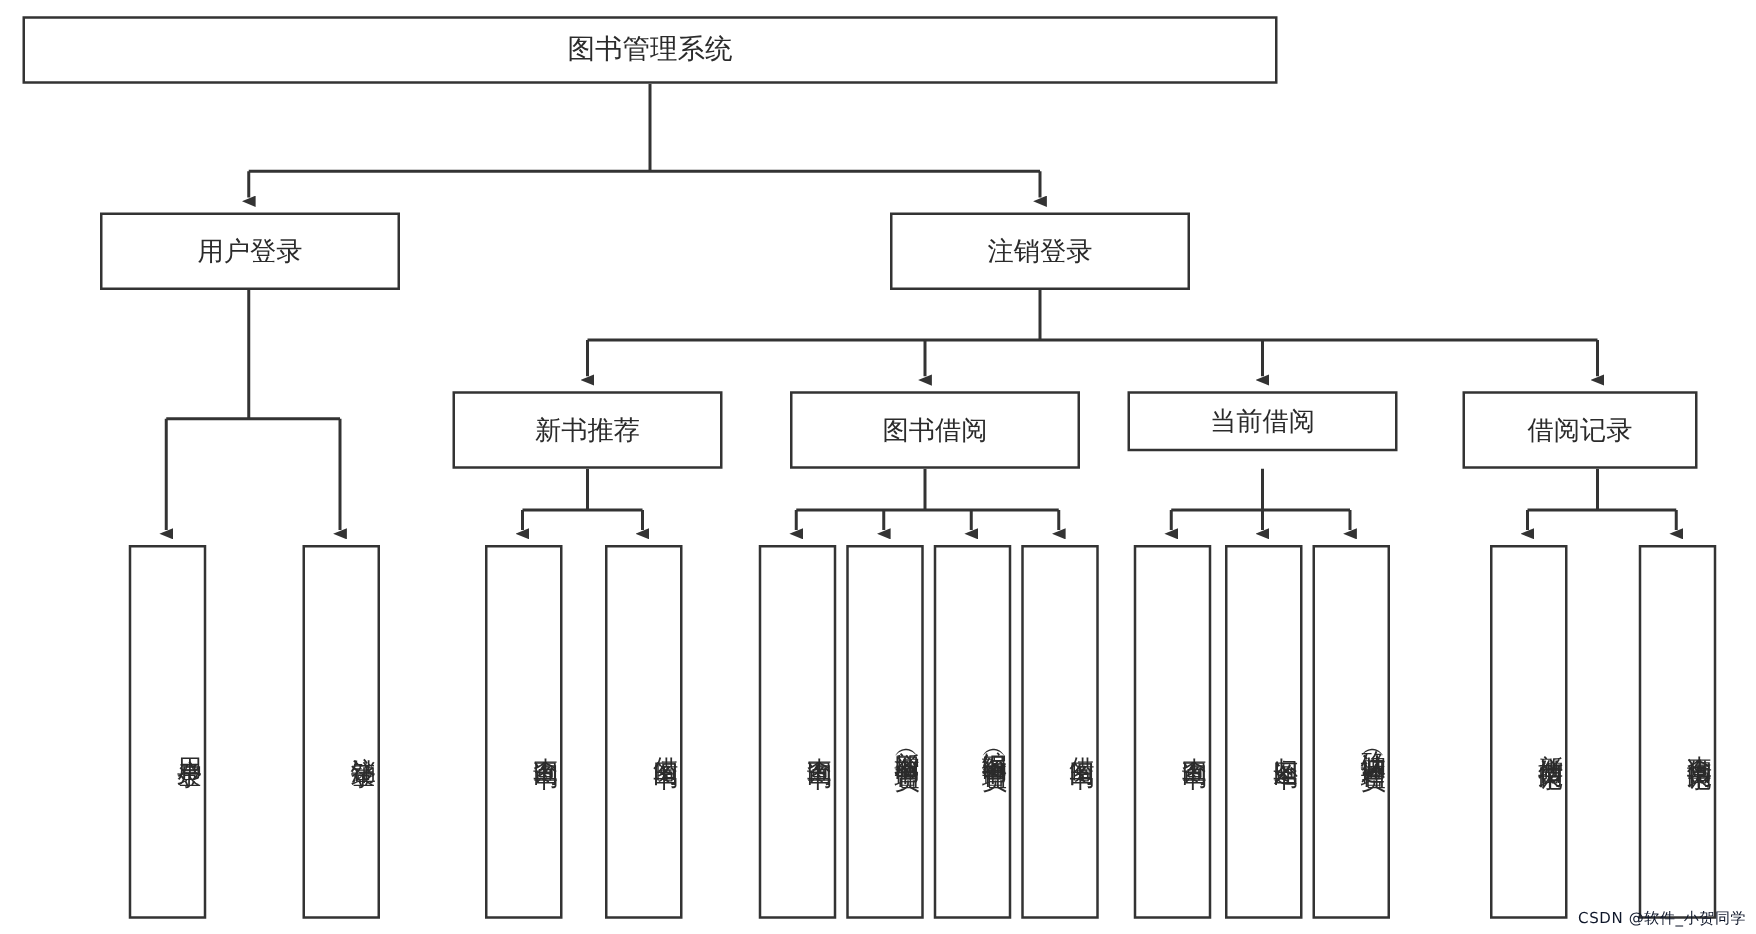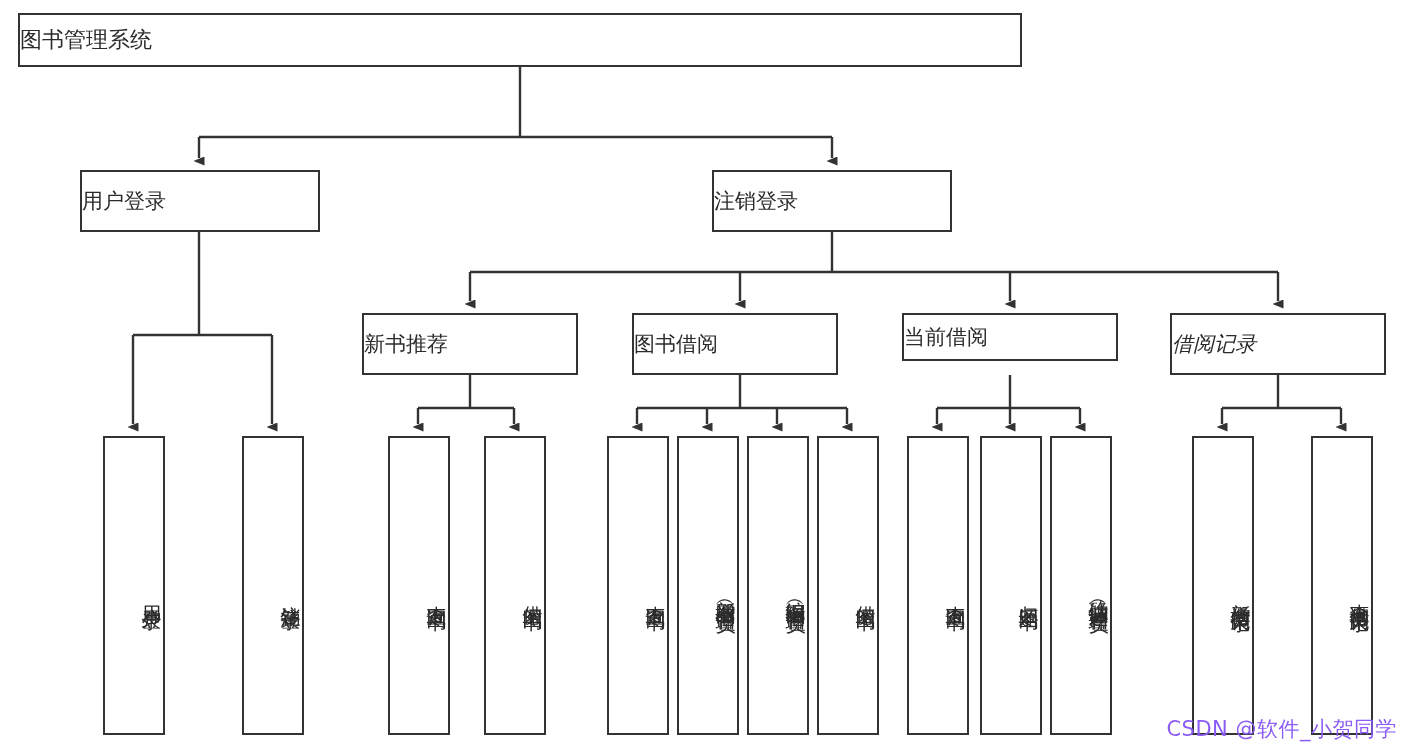--- a/index.html
+++ b/index.html
@@ -26,21 +26,21 @@
     height: 747px;
     pointer-events: none;
   }
   .node {
     position: absolute;
     box-sizing: border-box;
     background: #ffffff;
     border: 2px solid #333333;
     display: flex;
     align-items: center;
-    justify-content: flex-start;
+    justify-content: center;
     color: #2b2b2b;
     line-height: 1.18;
     text-align: center;
   }
   .node.h {
     font-size: 21px;
   }
   .node.root {
     font-size: 22px;
   }
@@ -59,22 +59,22 @@
     letter-spacing: 2px;
     display: block;
   }
   .node .lbl {
     display: block;
   }
   #watermark {
     position: absolute;
     right: 8px;
     bottom: 4px;
-    font-size: 21px;
-    color: #8b5cf6;
+    font-size: 12px;
+    color: #0f172a;
     font-family: "DejaVu Sans", "Liberation Sans", sans-serif;
     white-space: nowrap;
     letter-spacing: 0.5px;
   }
 </style>
 </head>
 <body>
 
 <div id="canvas">
 
@@ -135,27 +135,27 @@
   <div class="node h" style="left:80px; top:170px; width:240px; height:62px;">
     <span class="lbl">用户登录</span>
   </div>
   <div class="node h" style="left:712px; top:170px; width:240px; height:62px;">
     <span class="lbl">注销登录</span>
   </div>
 
   <div class="node h" style="left:362px; top:313px; width:216px; height:62px;font-family:Liberation Serif, serif;">
     <span class="lbl">新书推荐</span>
   </div>
-  <div class="node h" style="left:632px; top:313px; width:206px; height:62px;">
+  <div class="node h" style="left:632px; top:313px; width:232px; height:62px;">
     <span class="lbl">图书借阅</span>
   </div>
   <div class="node h" style="left:902px; top:313px; width:216px; height:48px;">
     <span class="lbl">当前借阅</span>
   </div>
-  <div class="node h" style="left:1170px; top:313px; width:216px; height:62px;font-style:italic;">
+  <div class="node h" style="left:1170px; top:313px; width:188px; height:62px;">
     <span class="lbl">借阅记录</span>
   </div>
 
   <div class="node v" style="left:103px; top:436px; width:62px; height:299px;">
     <span class="lbl">用户登录</span>
   </div>
   <div class="node v" style="left:242px; top:436px; width:62px; height:299px;">
     <span class="lbl">注销登录</span>
   </div>
 

